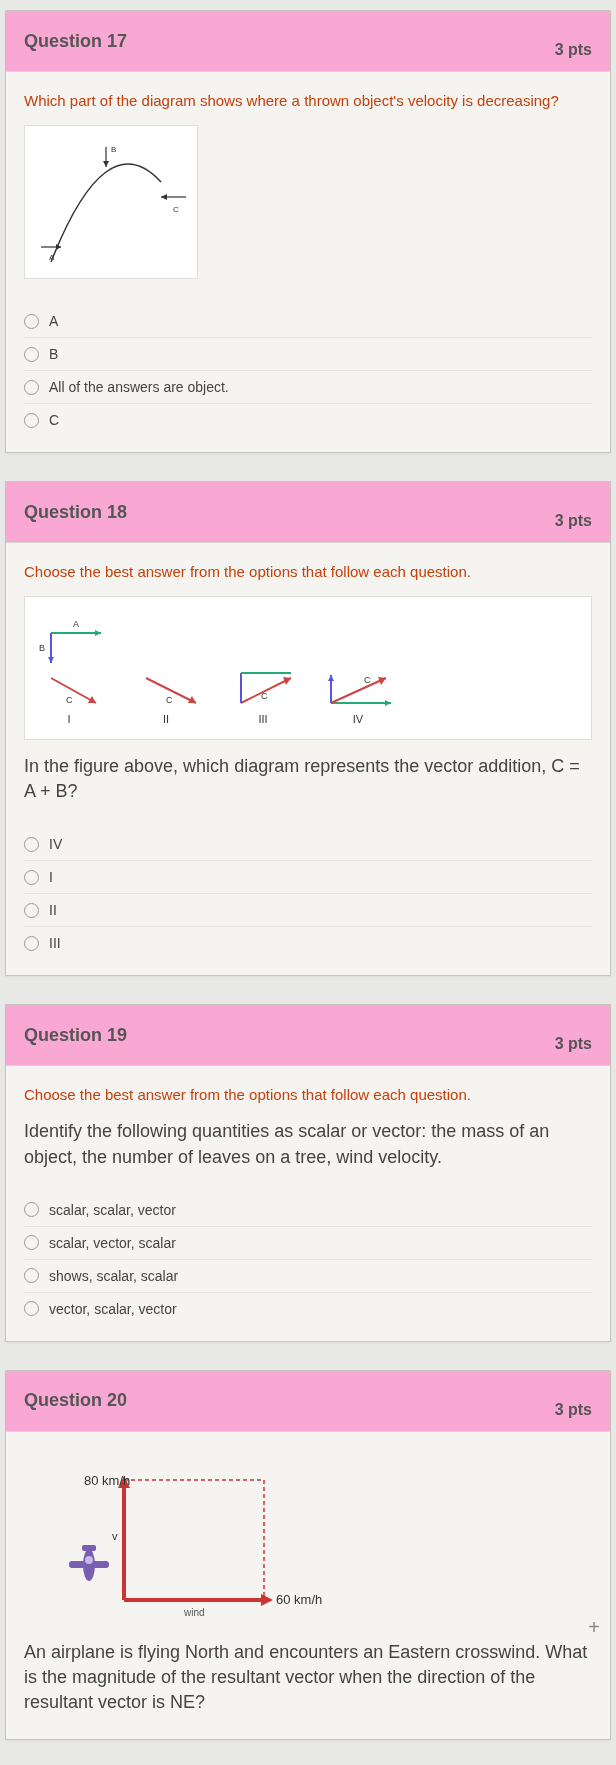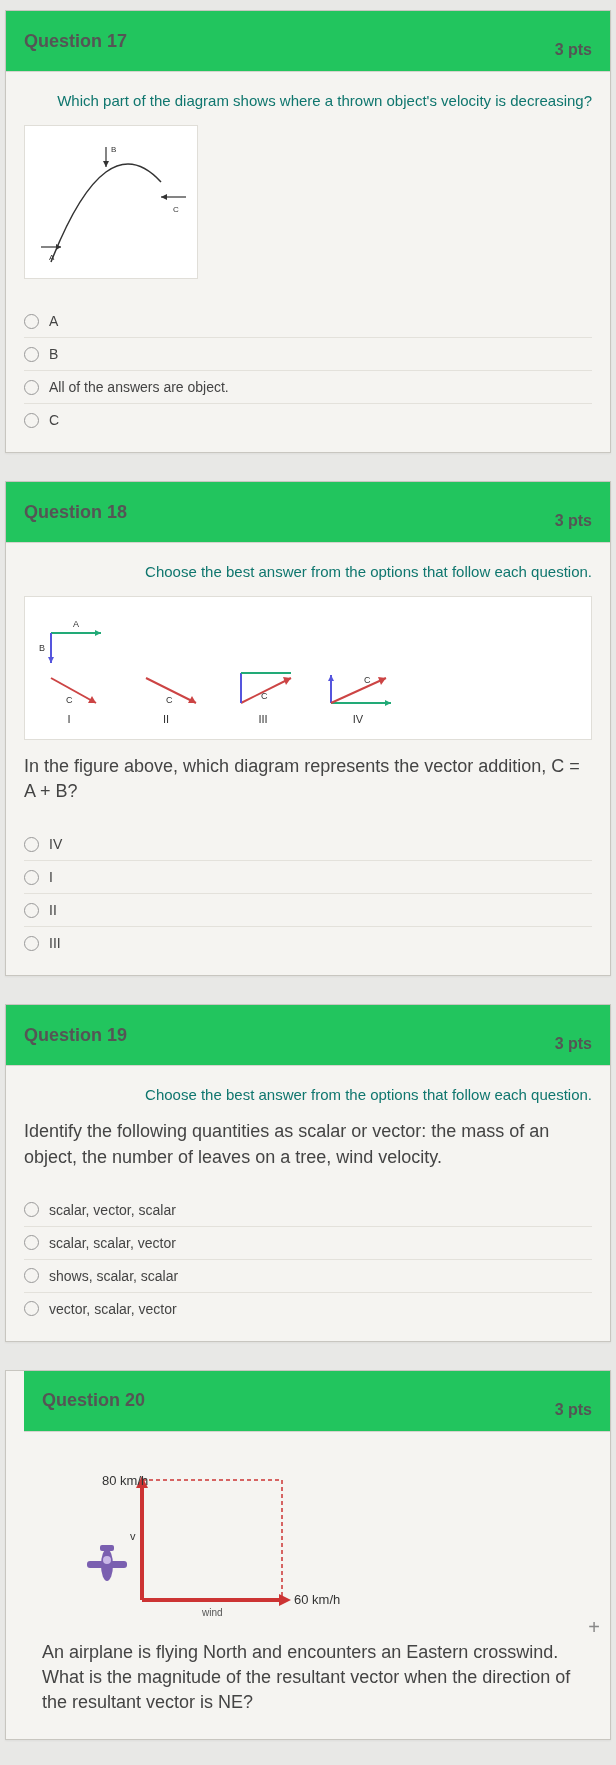--- a/index.html
+++ b/index.html
@@ -15,27 +15,27 @@
     border: 1px solid #c8c6c0;
     margin-bottom: 28px;
     box-shadow: 0 1px 2px rgba(0,0,0,0.05);
   }
   .q-header {
     display: flex;
     justify-content: space-between;
     align-items: center;
     padding: 12px 18px;
     border-bottom: 1px solid #d6d4ce;
-    background: #22c55e;
+    background: #f9a8d4;
     text-align: center;
   }
   .q-title { font-size: 18px; font-weight: 600; color: #555; }
   .q-pts { font-size: 16px; font-weight: 600; color: #555; margin-top: 18px; }
   .q-body { padding: 18px 18px 8px 18px; }
-  .q-prompt { font-size: 15px; color: #0f766e; margin-bottom: 14px; line-height: 1.4; text-align: right; }
+  .q-prompt { font-size: 15px; color: #c2410c; margin-bottom: 14px; line-height: 1.4; }
   .q-subprompt { font-size: 18px; color: #444; margin: 10px 0 16px 0; line-height: 1.4; }
   .diagram-box {
     background: #fff;
     border: 1px solid #e0ded8;
     padding: 6px;
     margin-bottom: 14px;
     display: inline-block;
   }
   .options { padding: 0 18px 16px 18px; }
   .option-row {
@@ -188,38 +188,38 @@
     <span class="q-title">Question 19</span>
     <span class="q-pts">3 pts</span>
   </div>
   <div class="q-body">
     <div class="q-prompt">Choose the best answer from the options that follow each question.</div>
     <div class="q-subprompt">Identify the following quantities as scalar or vector: the mass of an object, the number of leaves on a tree, wind velocity.</div>
   </div>
   <div class="options">
     <div class="option-row">
         <span class="radio"></span>
+        <span>scalar, scalar, vector</span>
+      </div>
+    <div class="option-row">
+        <span class="radio"></span>
         <span>scalar, vector, scalar</span>
       </div>
     <div class="option-row">
         <span class="radio"></span>
-        <span>scalar, scalar, vector</span>
-      </div>
-    <div class="option-row">
-        <span class="radio"></span>
         <span>shows, scalar, scalar</span>
       </div>
     <div class="option-row">
         <span class="radio"></span>
         <span>vector, scalar, vector</span>
       </div>
   </div>
 </div>
 
-<div class="question-card" style="position:relative;padding-left:18px;">
+<div class="question-card" style="position:relative;">
   <div class="q-header">
     <span class="q-title">Question 20</span>
     <span class="q-pts">3 pts</span>
   </div>
   <div class="q-body">
     <div class="q20-diagram">
       <svg width="280" height="170" viewBox="0 0 280 170">
 
         <line x1="70" y1="20" x2="210" y2="20" stroke="#c33" stroke-width="1.5" stroke-dasharray="4 3"></line>
         <line x1="210" y1="20" x2="210" y2="140" stroke="#c33" stroke-width="1.5" stroke-dasharray="4 3"></line>

